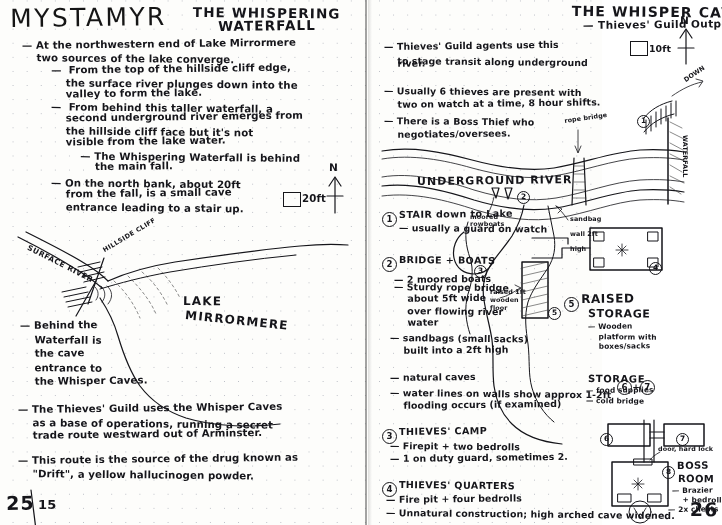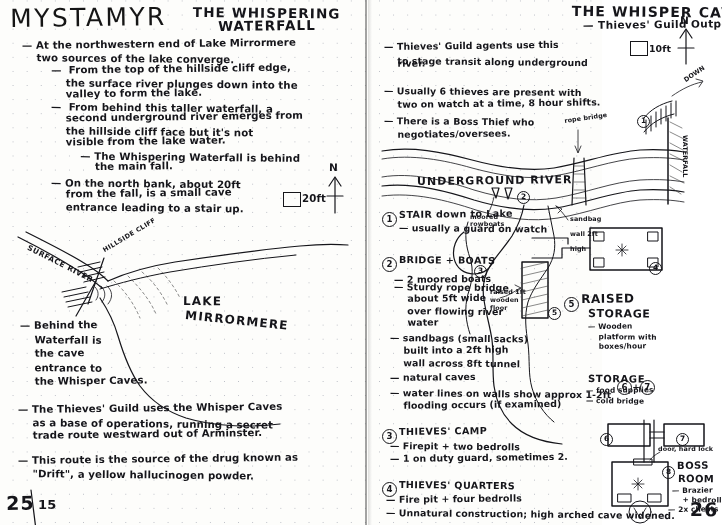--- a/index.html
+++ b/index.html
@@ -346,41 +346,40 @@
 
     <div class="hw" style="left:10px;top:252px;"><span class="keynum">2</span></div>
     <div class="hw title-sm j2" style="left:27px;top:254px;font-size:9.6px;">BRIDGE + BOATS</div>
     <div class="hw body2 j1" style="left:22px;top:268px;margin-top:6px;">— 2 moored boats</div>
     <div class="hw body2 j2" style="left:22px;top:281px;">— Sturdy rope bridge</div>
     <div class="hw body2 j1" style="left:22px;top:293px;">    about 5ft wide</div>
     <div class="hw body2 j2" style="left:22px;top:305px;">    over flowing river</div>
     <div class="hw body2 j1" style="left:22px;top:317px;">    water</div>
     <div class="hw body2 j2" style="left:18px;top:332px;">— sandbags (small sacks)</div>
     <div class="hw body2 j1" style="left:18px;top:345px;">    built into a 2ft high</div>
-    <div class="hw body2 j2" style="left:18px;top:357px;">    wall across 8ft tunnel</div>
     <div class="hw body2 j1" style="left:18px;top:372px;">— natural caves</div>
     <div class="hw body2 j2" style="left:18px;top:387px;">— water lines on walls show approx 1-2ft</div>
     <div class="hw body2 j1" style="left:18px;top:400px;">    flooding occurs (if examined)</div>
 
     <div class="hw" style="left:10px;top:424px;"><span class="keynum">3</span></div>
     <div class="hw title-sm j1" style="left:27px;top:426px;font-size:9.6px;">THIEVES' CAMP</div>
     <div class="hw body2 j2" style="left:18px;top:440px;">— Firepit + two bedrolls</div>
     <div class="hw body2 j1" style="left:18px;top:453px;">— 1 on duty guard, sometimes 2.</div>
 
     <div class="hw" style="left:10px;top:477px;"><span class="keynum">4</span></div>
     <div class="hw title-sm j2" style="left:27px;top:479px;font-size:9.6px;">THIEVES' QUARTERS</div>
     <div class="hw body2 j1" style="left:14px;top:494px;">— Fire pit + four bedrolls</div>
     <div class="hw body2 j2" style="left:14px;top:507px;">— Unnatural construction; high arched cave widened.</div>
 
     <div class="hw" style="left:192px;top:292px;"><span class="keynum">5</span></div>
     <div class="hw title-sm j1" style="left:209px;top:292px;font-size:12px;letter-spacing:.6px;">RAISED</div>
     <div class="hw title-sm j2" style="left:216px;top:307px;font-size:11px;letter-spacing:.6px;">STORAGE</div>
     <div class="hw tiny j1" style="left:216px;top:322px;">— Wooden</div>
     <div class="hw tiny j2" style="left:216px;top:332px;">    platform with</div>
-    <div class="hw tiny j1" style="left:216px;top:342px;">    boxes/hour</div>
+    <div class="hw tiny j1" style="left:216px;top:342px;">    boxes/sacks</div>
 
     <div class="hw" style="left:214px;top:356px;">
       <span class="keynum">6</span><span style="font-size:9px;font-weight:700;">+</span><span class="keynum">7</span>
     </div>
     <div class="hw title-sm j2" style="left:216px;top:373px;font-size:10px;letter-spacing:.6px;">STORAGE</div>
     <div class="hw tiny j1" style="left:214px;top:386px;">— food supplies</div>
     <div class="hw tiny j2" style="left:214px;top:396px;">— cold bridge</div>
 
     <div class="hw title-sm j1" style="left:305px;top:460px;font-size:10px;letter-spacing:.4px;">BOSS</div>
     <div class="hw title-sm j2" style="left:306px;top:473px;font-size:10px;letter-spacing:.4px;">ROOM</div>

